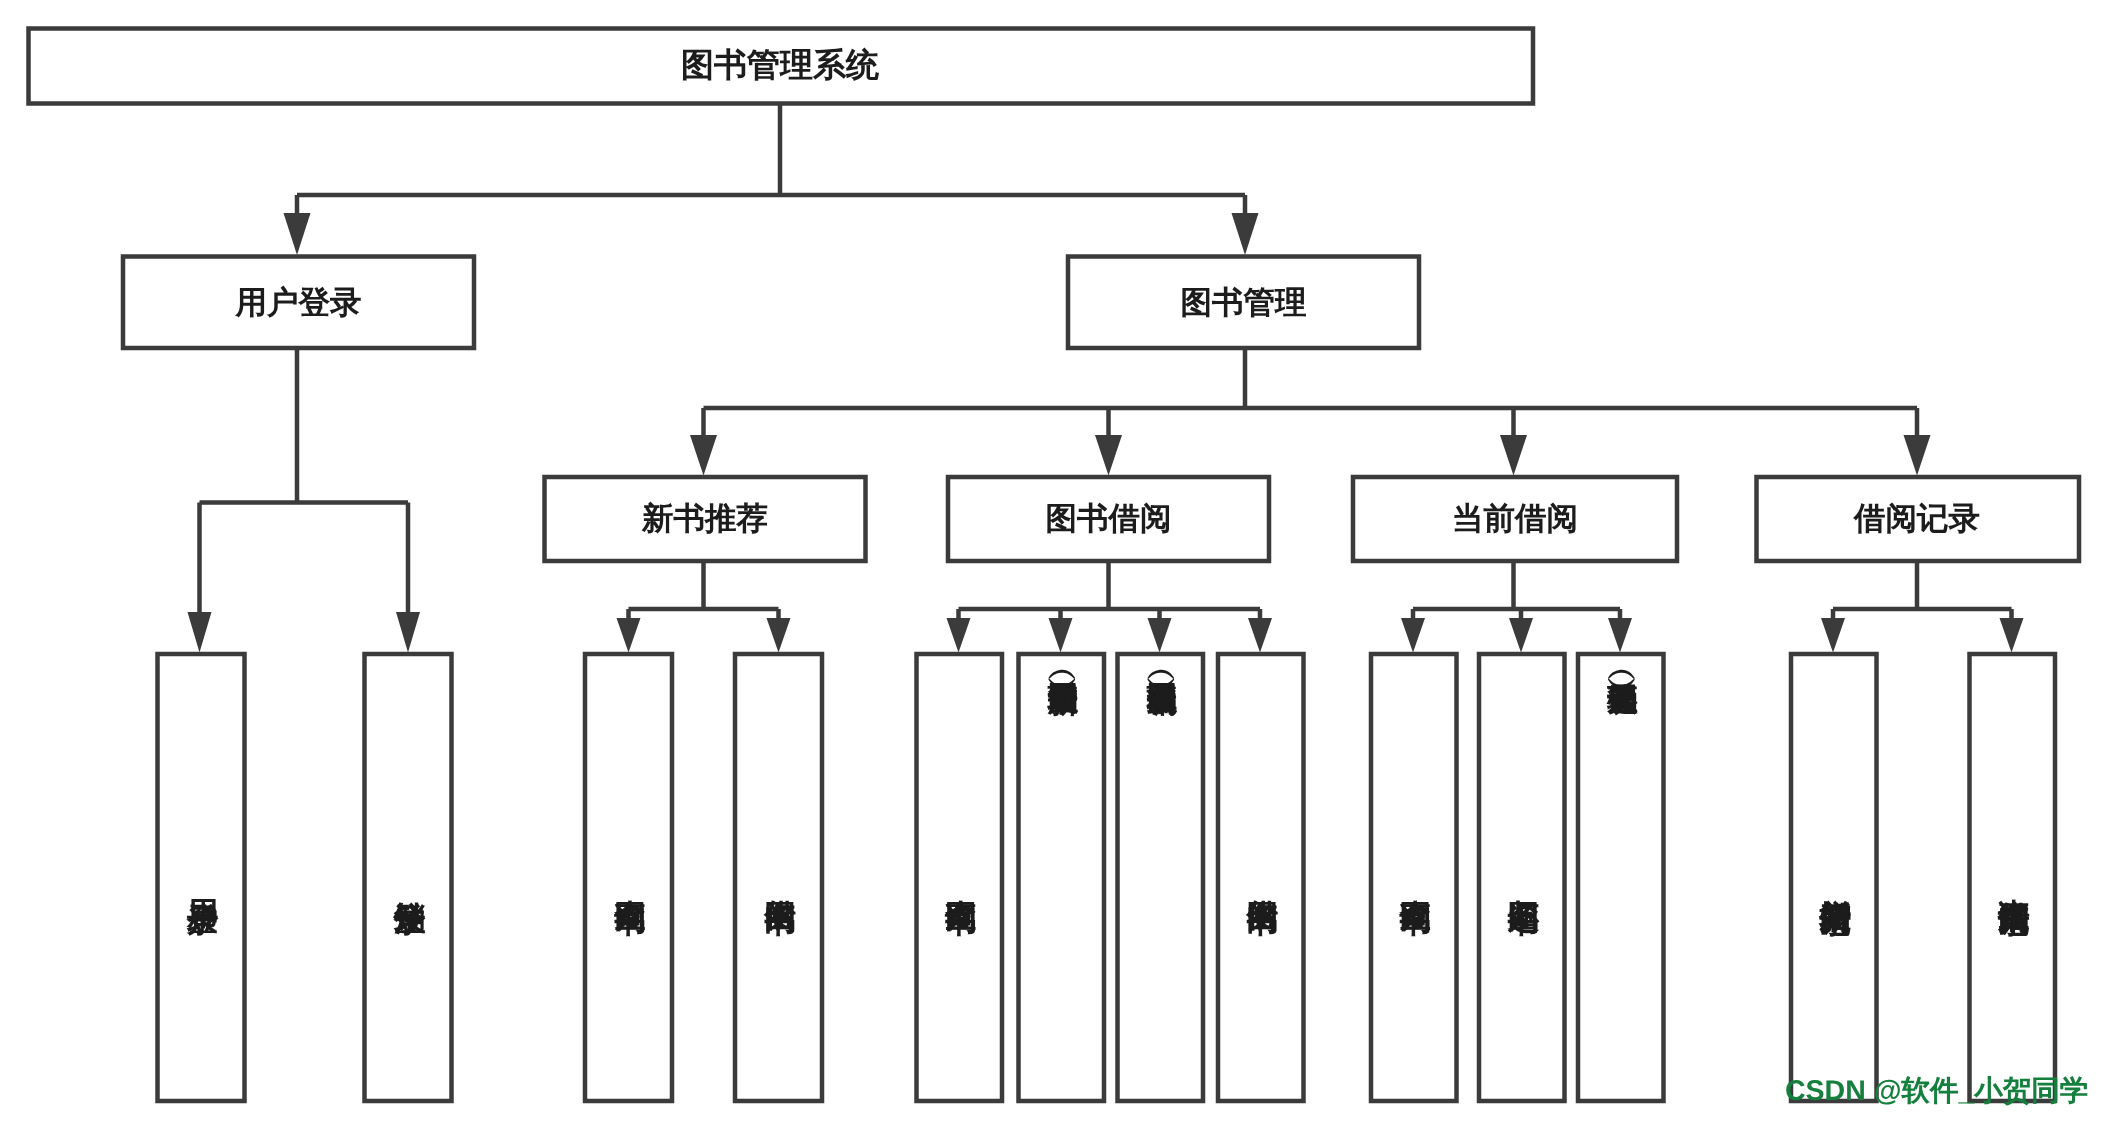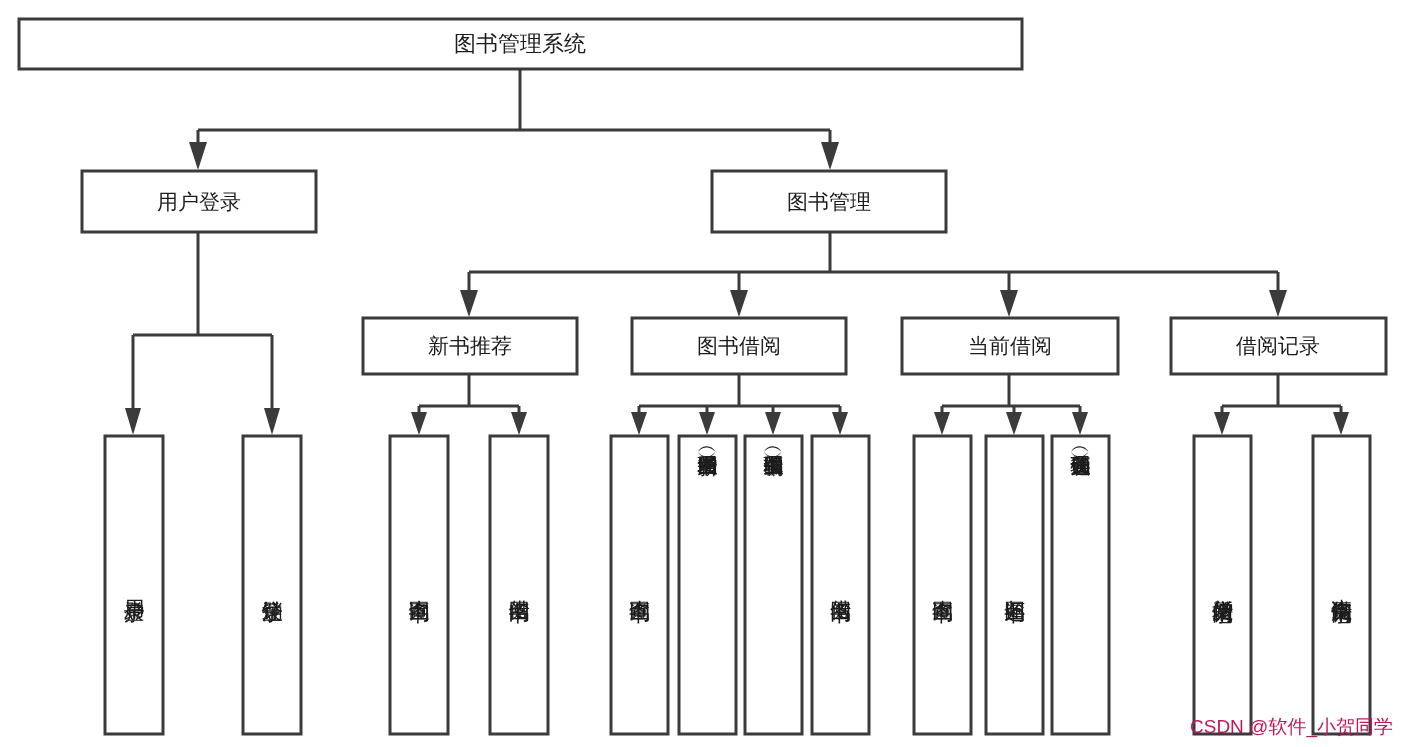--- a/index.html
+++ b/index.html
@@ -11,20 +11,21 @@
     width: 1405px;
     height: 747px;
     font-family: "Liberation Sans", "DejaVu Sans", sans-serif;
     overflow: hidden;
     position: relative;
   }
   #diagram-root {
     position: relative;
     width: 1405px;
     height: 613px;
+    font-weight: bold;
   }
   svg.diagram-canvas {
     position: absolute;
     left: 0;
     top: 0;
     width: 1405px;
     height: 747px;
   }
   .node-box {
     fill: #ffffff;
@@ -69,21 +70,21 @@
     white-space: nowrap;
   }
   .vtext.tight {
     font-size: 20px;
     letter-spacing: 0px;
   }
   .watermark {
     position: absolute;
     font-family: "Liberation Sans", "DejaVu Sans", sans-serif;
     font-size: 19px;
-    color: #be185d;
+    color: #15803d;
     white-space: nowrap;
     pointer-events: none;
     text-align: right;
   }
 </style>
 </head>
 <body>
 
 <div id="diagram-root">
 

